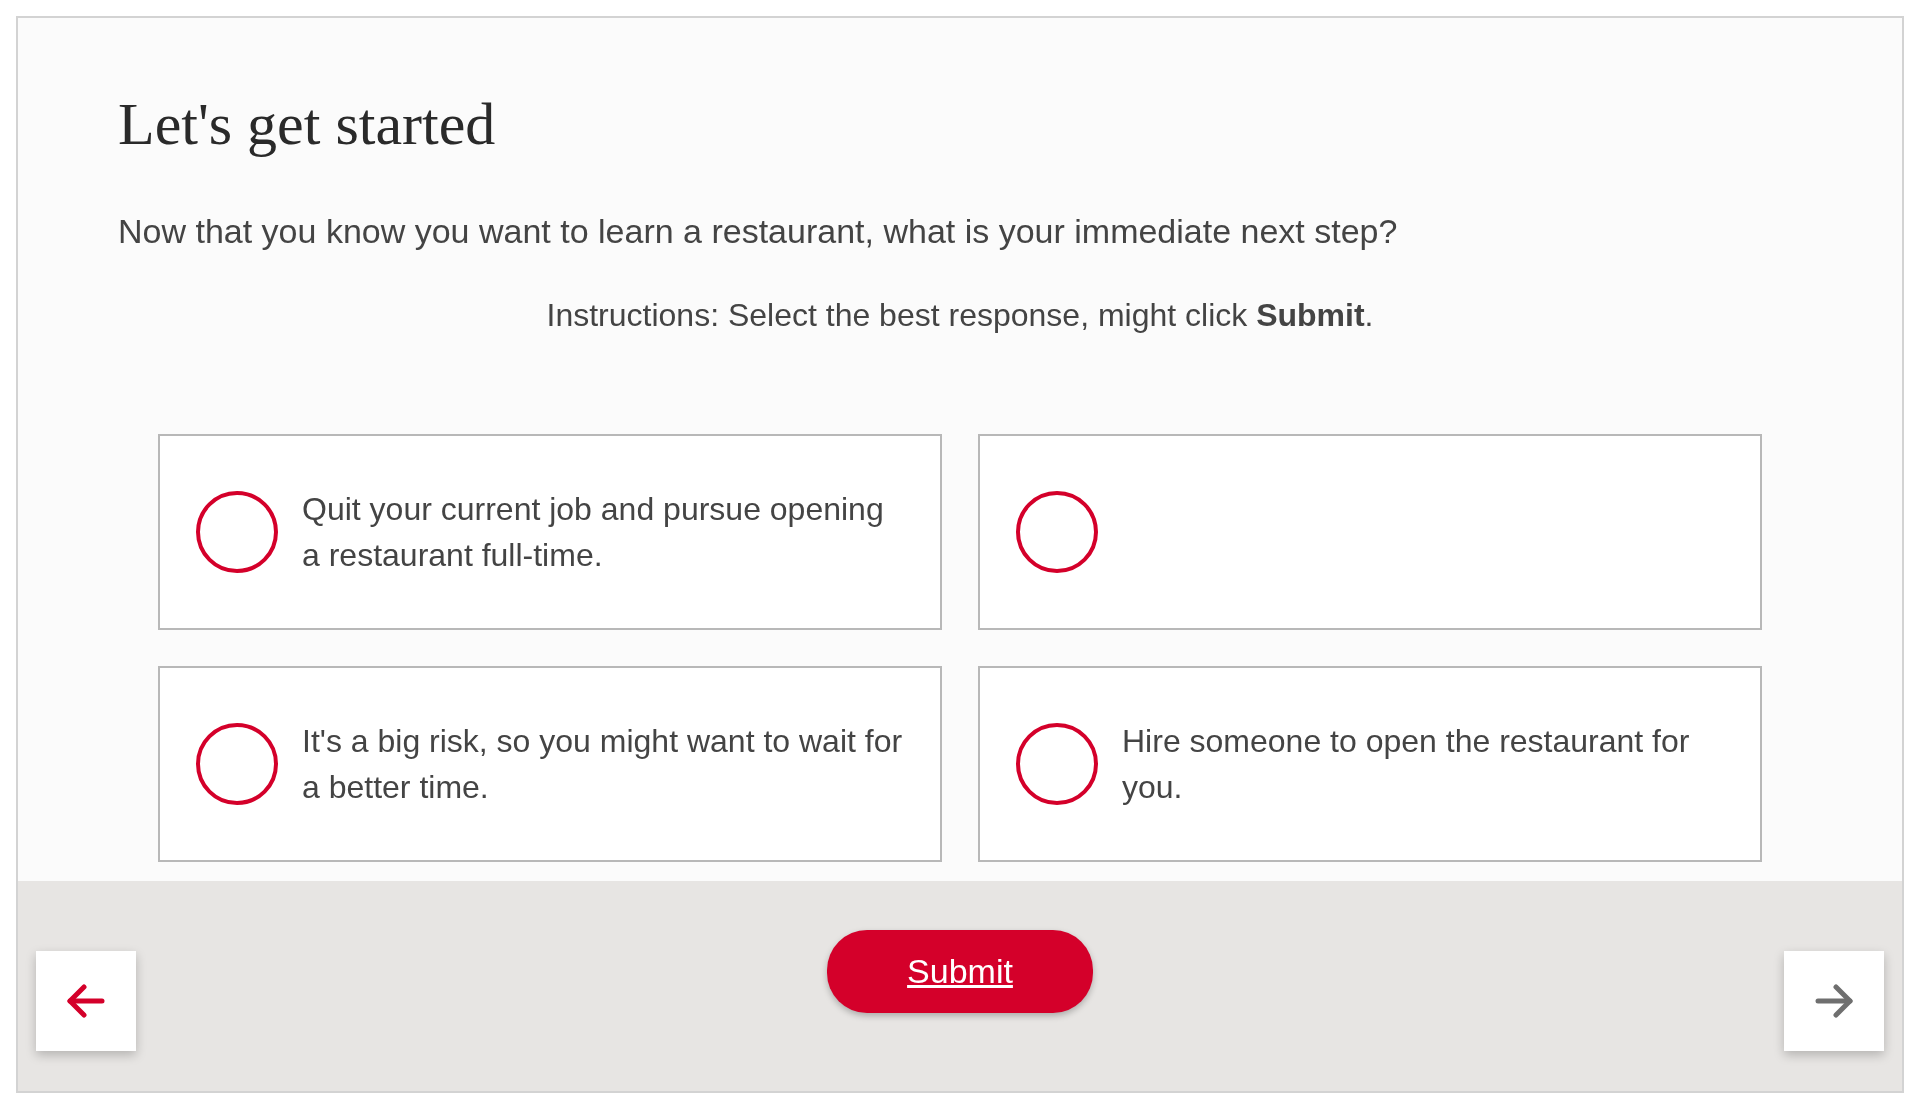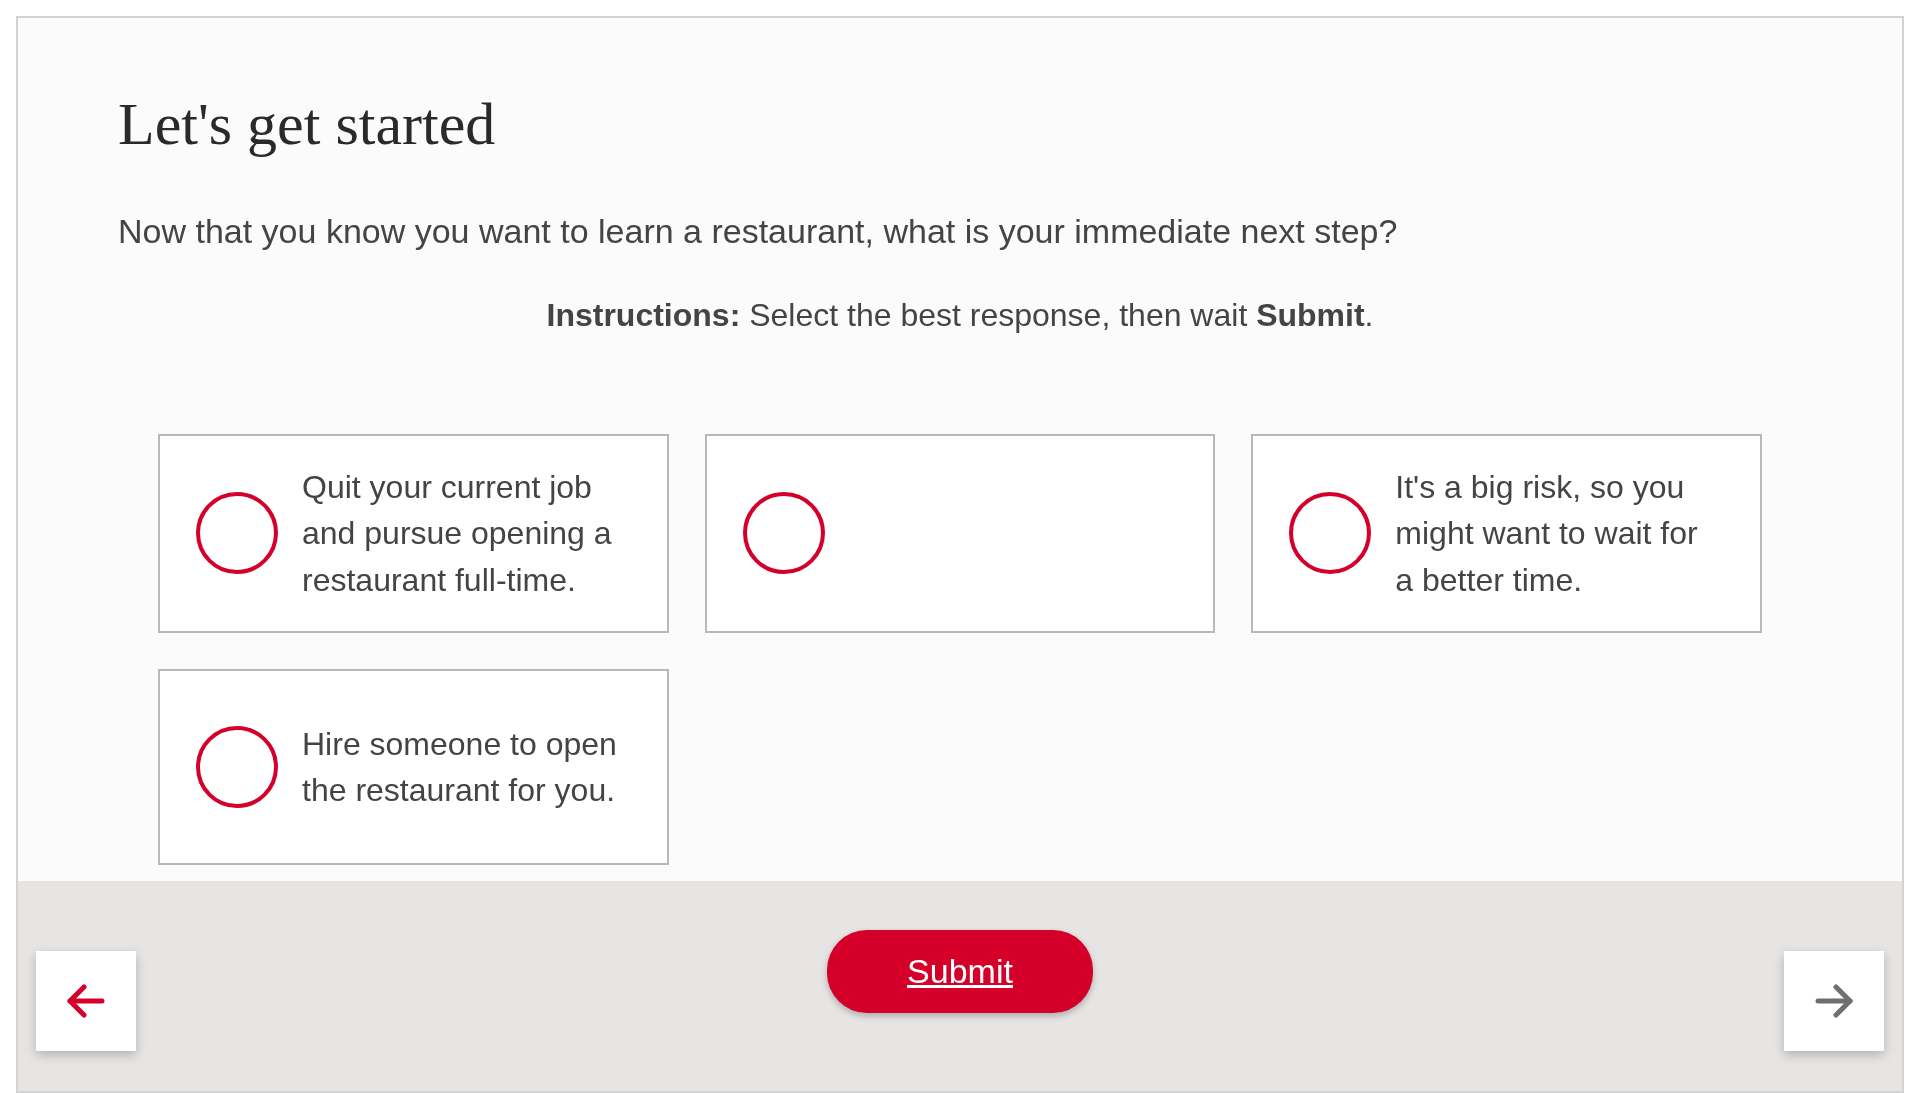--- a/index.html
+++ b/index.html
@@ -39,28 +39,28 @@
       margin-bottom: 42px;
       line-height: 1.35;
     }
     .instructions {
       font-size: 32px;
       color: #444444;
       text-align: center;
       margin-bottom: 100px;
     }
     .instructions-label {
-      font-weight: bold;
+      font-weight: normal;
     }
     .submit-word {
       font-weight: bold;
     }
     .options-grid {
       display: grid;
-      grid-template-columns: 1fr 1fr 1fr;
+      grid-template-columns: 1fr 1fr;
       gap: 36px 36px;
       padding: 0 40px;
     }
     .option-card {
       border: 2px solid #b8b8b8;
       background: #ffffff;
       display: flex;
       align-items: center;
       padding: 28px 36px;
       cursor: pointer;
@@ -130,21 +130,21 @@
     }
   </style>
 </head>
 <body>
 
 <div class="outer-frame">
   <div class="content-area">
     <h1 class="title">Let's get started</h1>
     <p class="question">Now that you know you want to learn a restaurant, what is your immediate next step?</p>
     <p class="instructions">
-      <span class="instructions-label">Instructions:</span><span> Select the best response, then wait </span><span class="submit-word">Submit</span><span>.</span>
+      <span class="instructions-label">Instructions:</span><span> Select the best response, might click </span><span class="submit-word">Submit</span><span>.</span>
     </p>
 
     <div class="options-grid">
       <div class="option-card">
         <div class="radio-circle"></div>
         <div class="option-text">Quit your current job and pursue opening a restaurant full-time.</div>
       </div>
       <div class="option-card">
         <div class="radio-circle"></div>
       </div>

